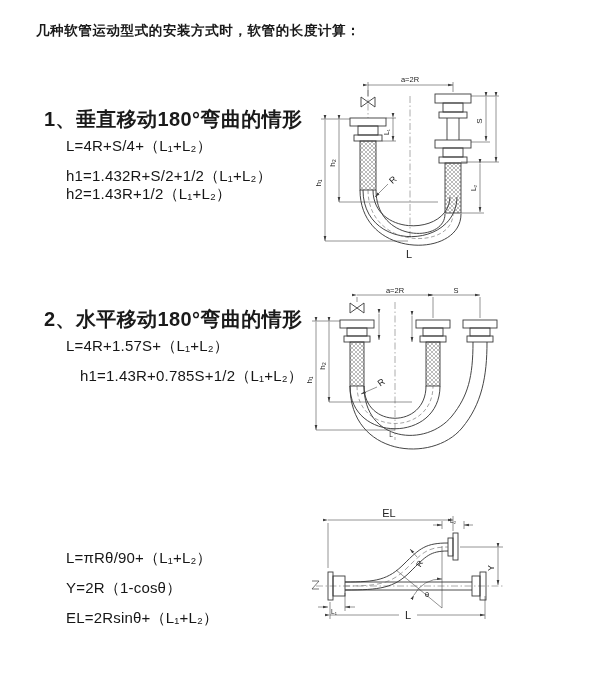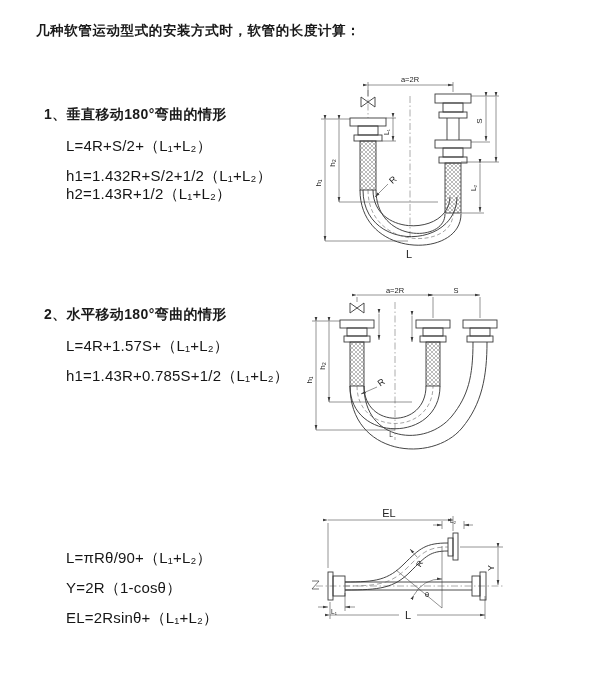--- a/index.html
+++ b/index.html
@@ -1,39 +1,39 @@
 <!DOCTYPE html>
 <html><head>
 <meta charset="utf-8">
 <style>
   html,body{margin:0;padding:0;background:#fff;}
   #page{position:relative;width:600px;height:635px;background:#ffffff;overflow:hidden;
         font-family:"Liberation Sans","DejaVu Sans",sans-serif;color:#1a1a1a;}
   .title{position:absolute;left:36px;top:22px;font-size:13.5px;font-weight:bold;letter-spacing:.6px;}
-  .heading{position:absolute;font-size:14px;font-weight:bold;letter-spacing:.4px;white-space:nowrap;}
+  .heading{position:absolute;font-size:20px;font-weight:bold;letter-spacing:.4px;white-space:nowrap;}
   .formula{position:absolute;font-size:15px;font-weight:normal;letter-spacing:.2px;white-space:nowrap;color:#161616;}
   svg.diag{position:absolute;}
   svg.diag text{font-family:"Liberation Sans","DejaVu Sans",sans-serif;fill:#222;}
   .t75{font-size:7.5px;} .t65{font-size:6.5px;} .t8{font-size:8px;} .t9{font-size:9px;} .t11{font-size:11px;}
 </style>
 </head>
 <body>
 
 <div id="page">
 
   <div class="title">几种软管运动型式的安装方式时，软管的长度计算：</div>
 
   <div class="heading" style="left:44px;top:106px">1、垂直移动180°弯曲的情形</div>
-  <div class="formula" style="left:66px;top:137px">L=4R+S/2+（L₁+L₂）</div>
+  <div class="formula" style="left:66px;top:137px">L=4R+S/4+（L₁+L₂）</div>
   <div class="formula" style="left:66px;top:167px">h1=1.432R+S/2+1/2（L₁+L₂）</div>
   <div class="formula" style="left:66px;top:185px">h2=1.43R+1/2（L₁+L₂）</div>
 
   <div class="heading" style="left:44px;top:306px">2、水平移动180°弯曲的情形</div>
   <div class="formula" style="left:66px;top:337px">L=4R+1.57S+（L₁+L₂）</div>
-  <div class="formula" style="left:66px;top:367px">h1=1.43R+0.785S+1/2（L₁+L₂）</div>
+  <div class="formula" style="left:80px;top:367px">h1=1.43R+0.785S+1/2（L₁+L₂）</div>
 
   <div class="formula" style="left:66px;top:549px">L=πRθ/90+（L₁+L₂）</div>
   <div class="formula" style="left:66px;top:579px">Y=2R（1-cosθ）</div>
   <div class="formula" style="left:66px;top:609px">EL=2Rsinθ+（L₁+L₂）</div>
 
   <svg class="diag" style="left:308px;top:66px" width="280" height="200" viewBox="0 0 280 200">
     <defs>
       <marker id="a1" markerWidth="10" markerHeight="8" refX="9" refY="4" orient="auto">
         <path d="M0,1.6 L9,4 L0,6.4 Z" fill="#3b3b3b"></path>
       </marker>

